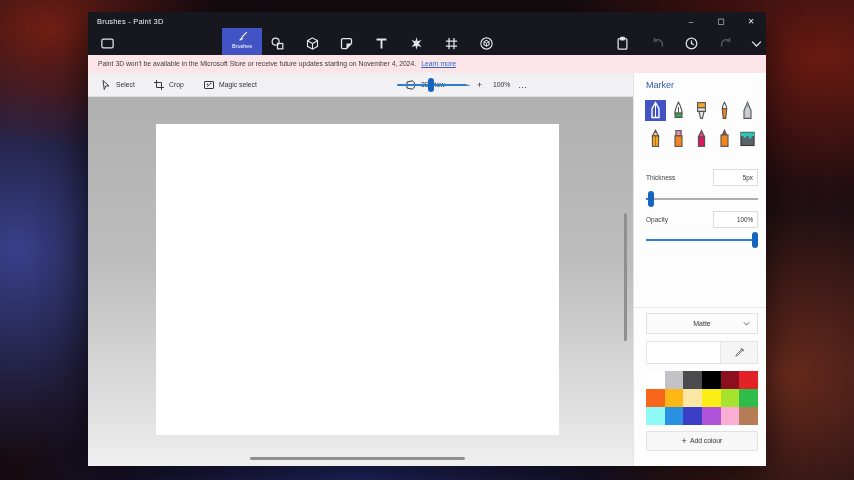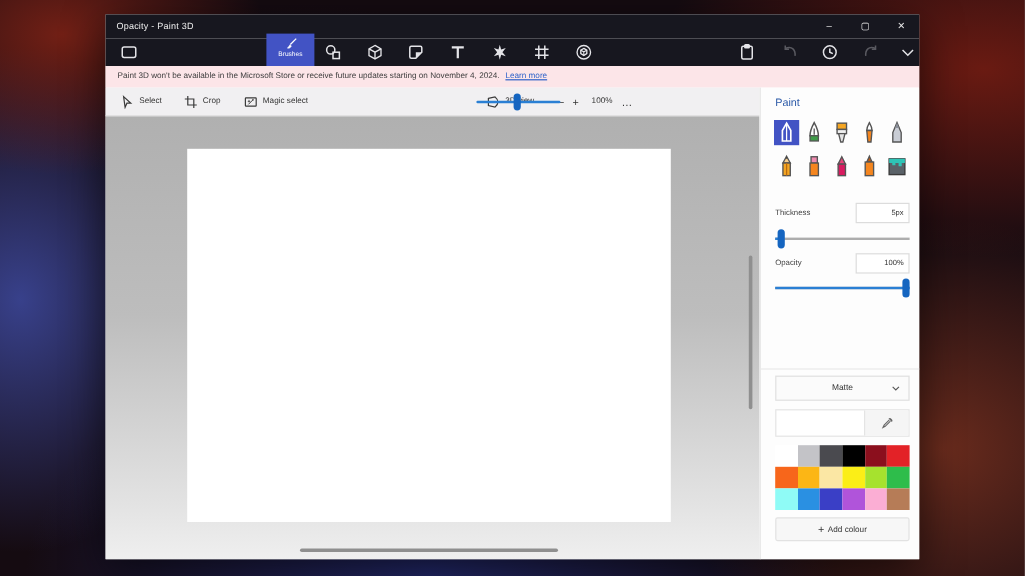--- a/index.html
+++ b/index.html
@@ -72,21 +72,21 @@
   .swatch { width:100%; height:100%; }
   .add-colour { position:absolute; left:12px; top:358px; width:112px; height:20px; background:#f7f7f7; border:1px solid #e2e2e2; border-radius:2px; font-size:6.8px; color:#333; text-align:center; line-height:18px; }
   .add-colour .plus { font-size:9px; vertical-align:-1px; margin-right:3px; }
 </style>
 </head>
 <body>
 
 <div class="window">
 
   <div class="titlebar">
-    <span class="title-text">Opacity - Paint 3D</span>
+    <span class="title-text">Brushes - Paint 3D</span>
     <div class="win-btn btn-min">–</div>
     <div class="win-btn btn-max">▢</div>
     <div class="win-btn btn-close">✕</div>
   </div>
 
   <div class="toolbar">
     <div class="tb-ico" style="left:12px">
       <svg viewBox="0 0 24 24" fill="none" stroke="currentColor" stroke-width="2">
           <rect x="3" y="5" width="18" height="14" rx="2.5"></rect>
         </svg>
@@ -219,21 +219,21 @@
     <div class="t2-item" style="left:430px; font-size:9px">…</div>
   </div>
 
   <div class="workspace">
     <div class="canvas"></div>
     <div class="hscroll"></div>
     <div class="vscroll"></div>
   </div>
 
   <div class="panel">
-    <div class="panel-title">Paint</div>
+    <div class="panel-title">Marker</div>
 
     <div class="brush-grid">
 
       <div class="brush-tile selected" style="left:0;top:0">
         <svg viewBox="0 0 24 24" fill="none" stroke="#fff" stroke-width="1.6">
             <path d="M12 3 L16 10 V20 H8 V10 Z"></path>
             <path d="M12 3 V20" stroke-width="1.2"></path>
           </svg>
       </div>
       <div class="brush-tile" style="left:23px;top:0">

